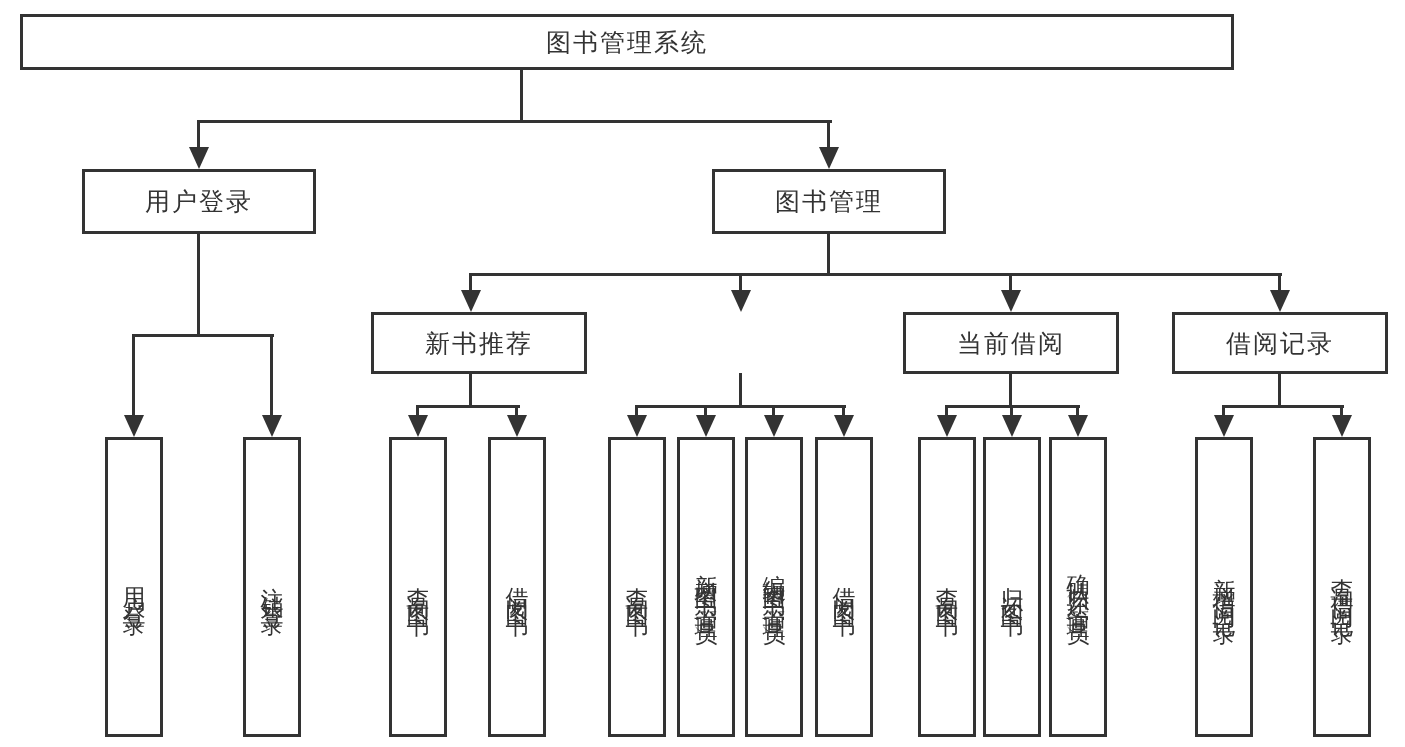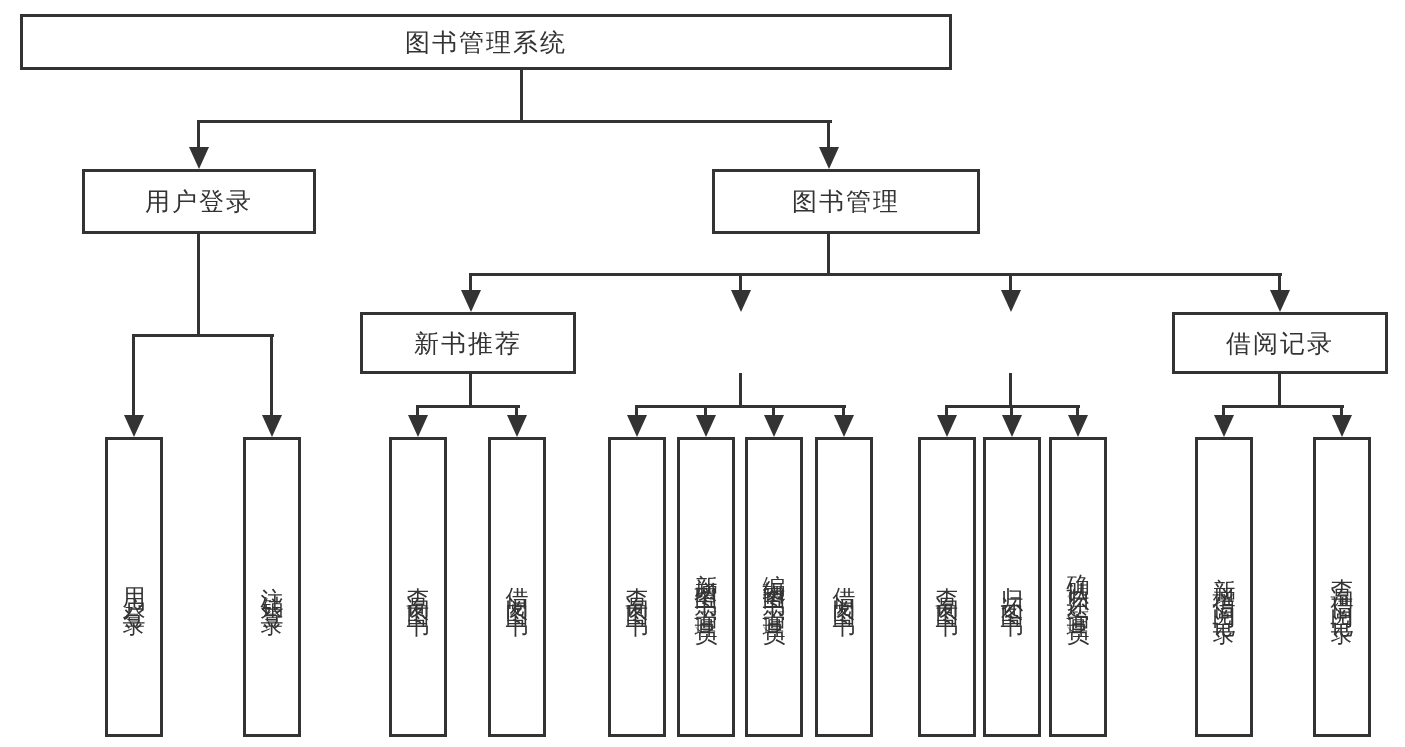--- a/index.html
+++ b/index.html
@@ -96,26 +96,27 @@
   <div class="vline" style="left:1076px;top:405px;height:14px"></div>
   <div class="ah" style="left:1068px;top:415px"></div>
 
   <div class="vline" style="left:1278px;top:373px;height:34px"></div>
   <div class="hline" style="left:1222px;top:405px;width:122px"></div>
   <div class="vline" style="left:1222px;top:405px;height:14px"></div>
   <div class="ah" style="left:1214px;top:415px"></div>
   <div class="vline" style="left:1340px;top:405px;height:14px"></div>
   <div class="ah" style="left:1332px;top:415px"></div>
 
-  <div class="node node-h" style="left:20px;top:14px;width:932px;height:56px">图书管理系统</div>
+  <div class="node node-h" style="left:20px;top:14px;width:1214px;height:56px">图书管理系统</div>
 
   <div class="node node-h" style="left:82px;top:169px;width:234px;height:65px">用户登录</div>
-  <div class="node node-h" style="left:712px;top:169px;width:268px;height:65px">图书管理</div>
+  <div class="node node-h" style="left:712px;top:169px;width:234px;height:65px">图书管理</div>
 
-  <div class="node node-h" style="left:360px;top:312px;width:216px;height:62px">新书推荐</div>
+  <div class="node node-h" style="left:371px;top:312px;width:216px;height:62px">新书推荐</div>
+  <div class="node node-h" style="left:903px;top:312px;width:216px;height:62px">当前借阅</div>
   <div class="node node-h" style="left:1172px;top:312px;width:216px;height:62px">借阅记录</div>
 
   <div class="node node-v" style="left:105px">
     <span>用户登录</span>
   </div>
   <div class="node node-v" style="left:243px">
     <span>注销登录</span>
   </div>
 
   <div class="node node-v" style="left:389px">

